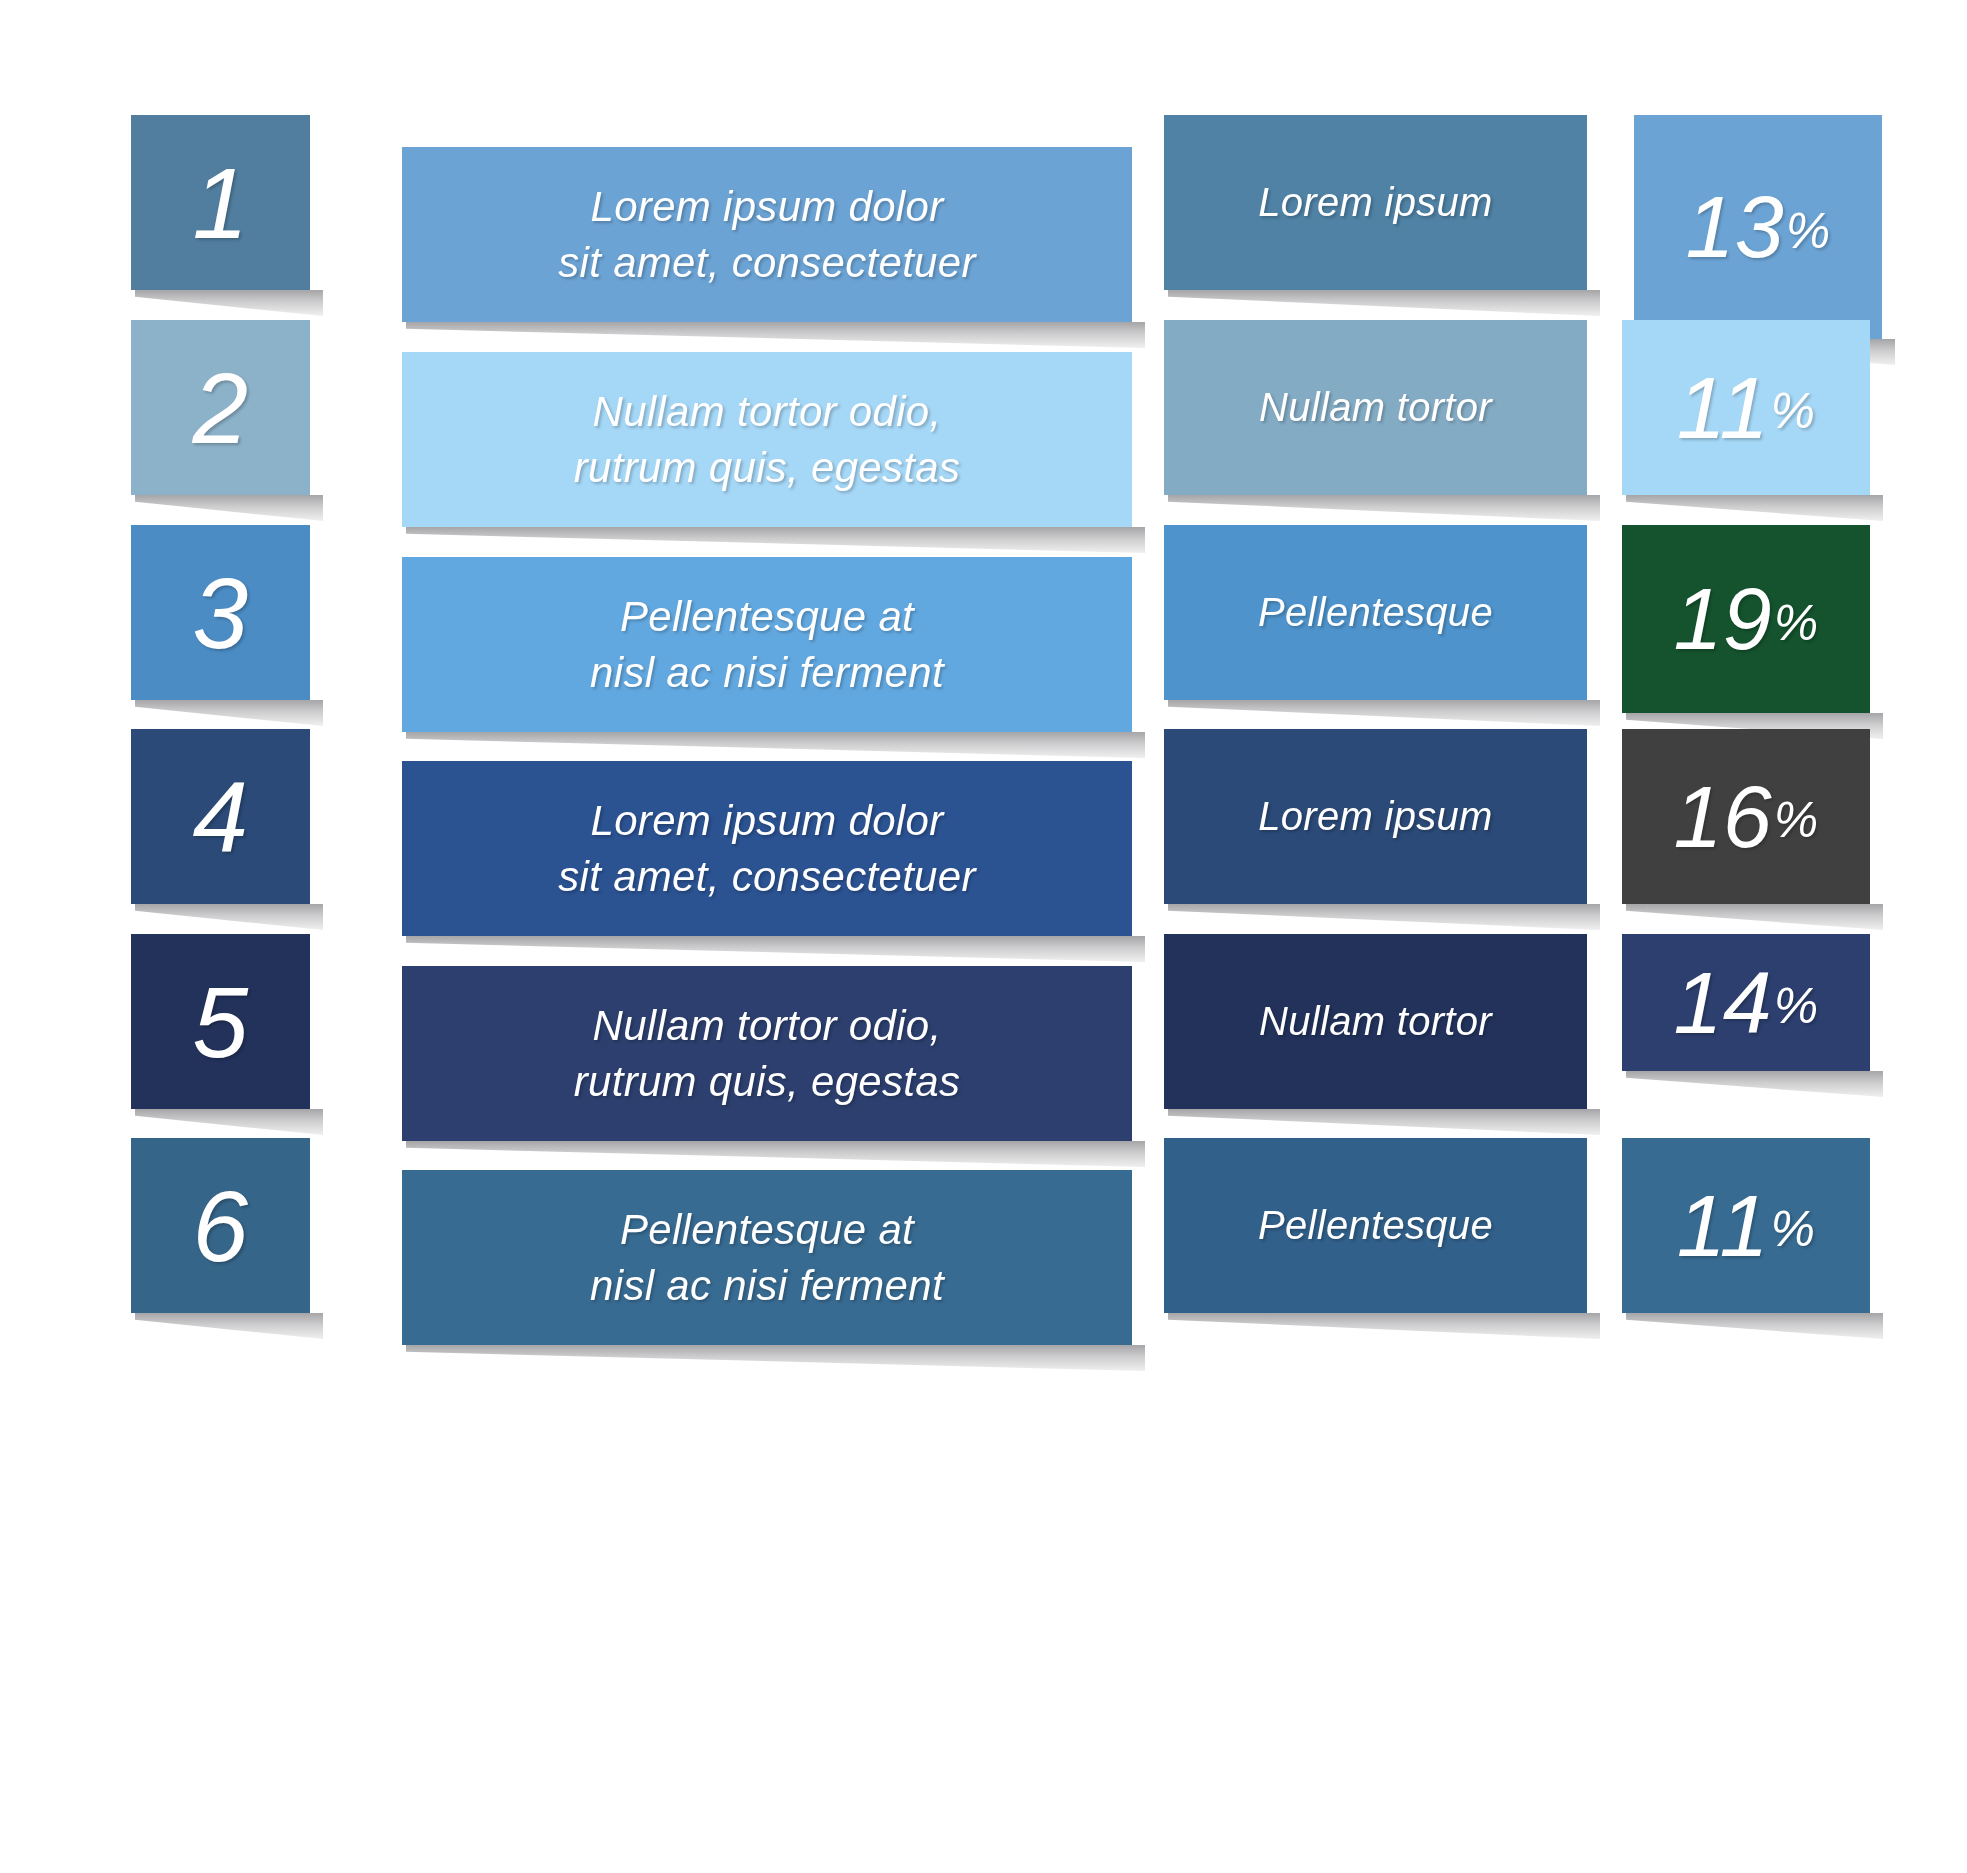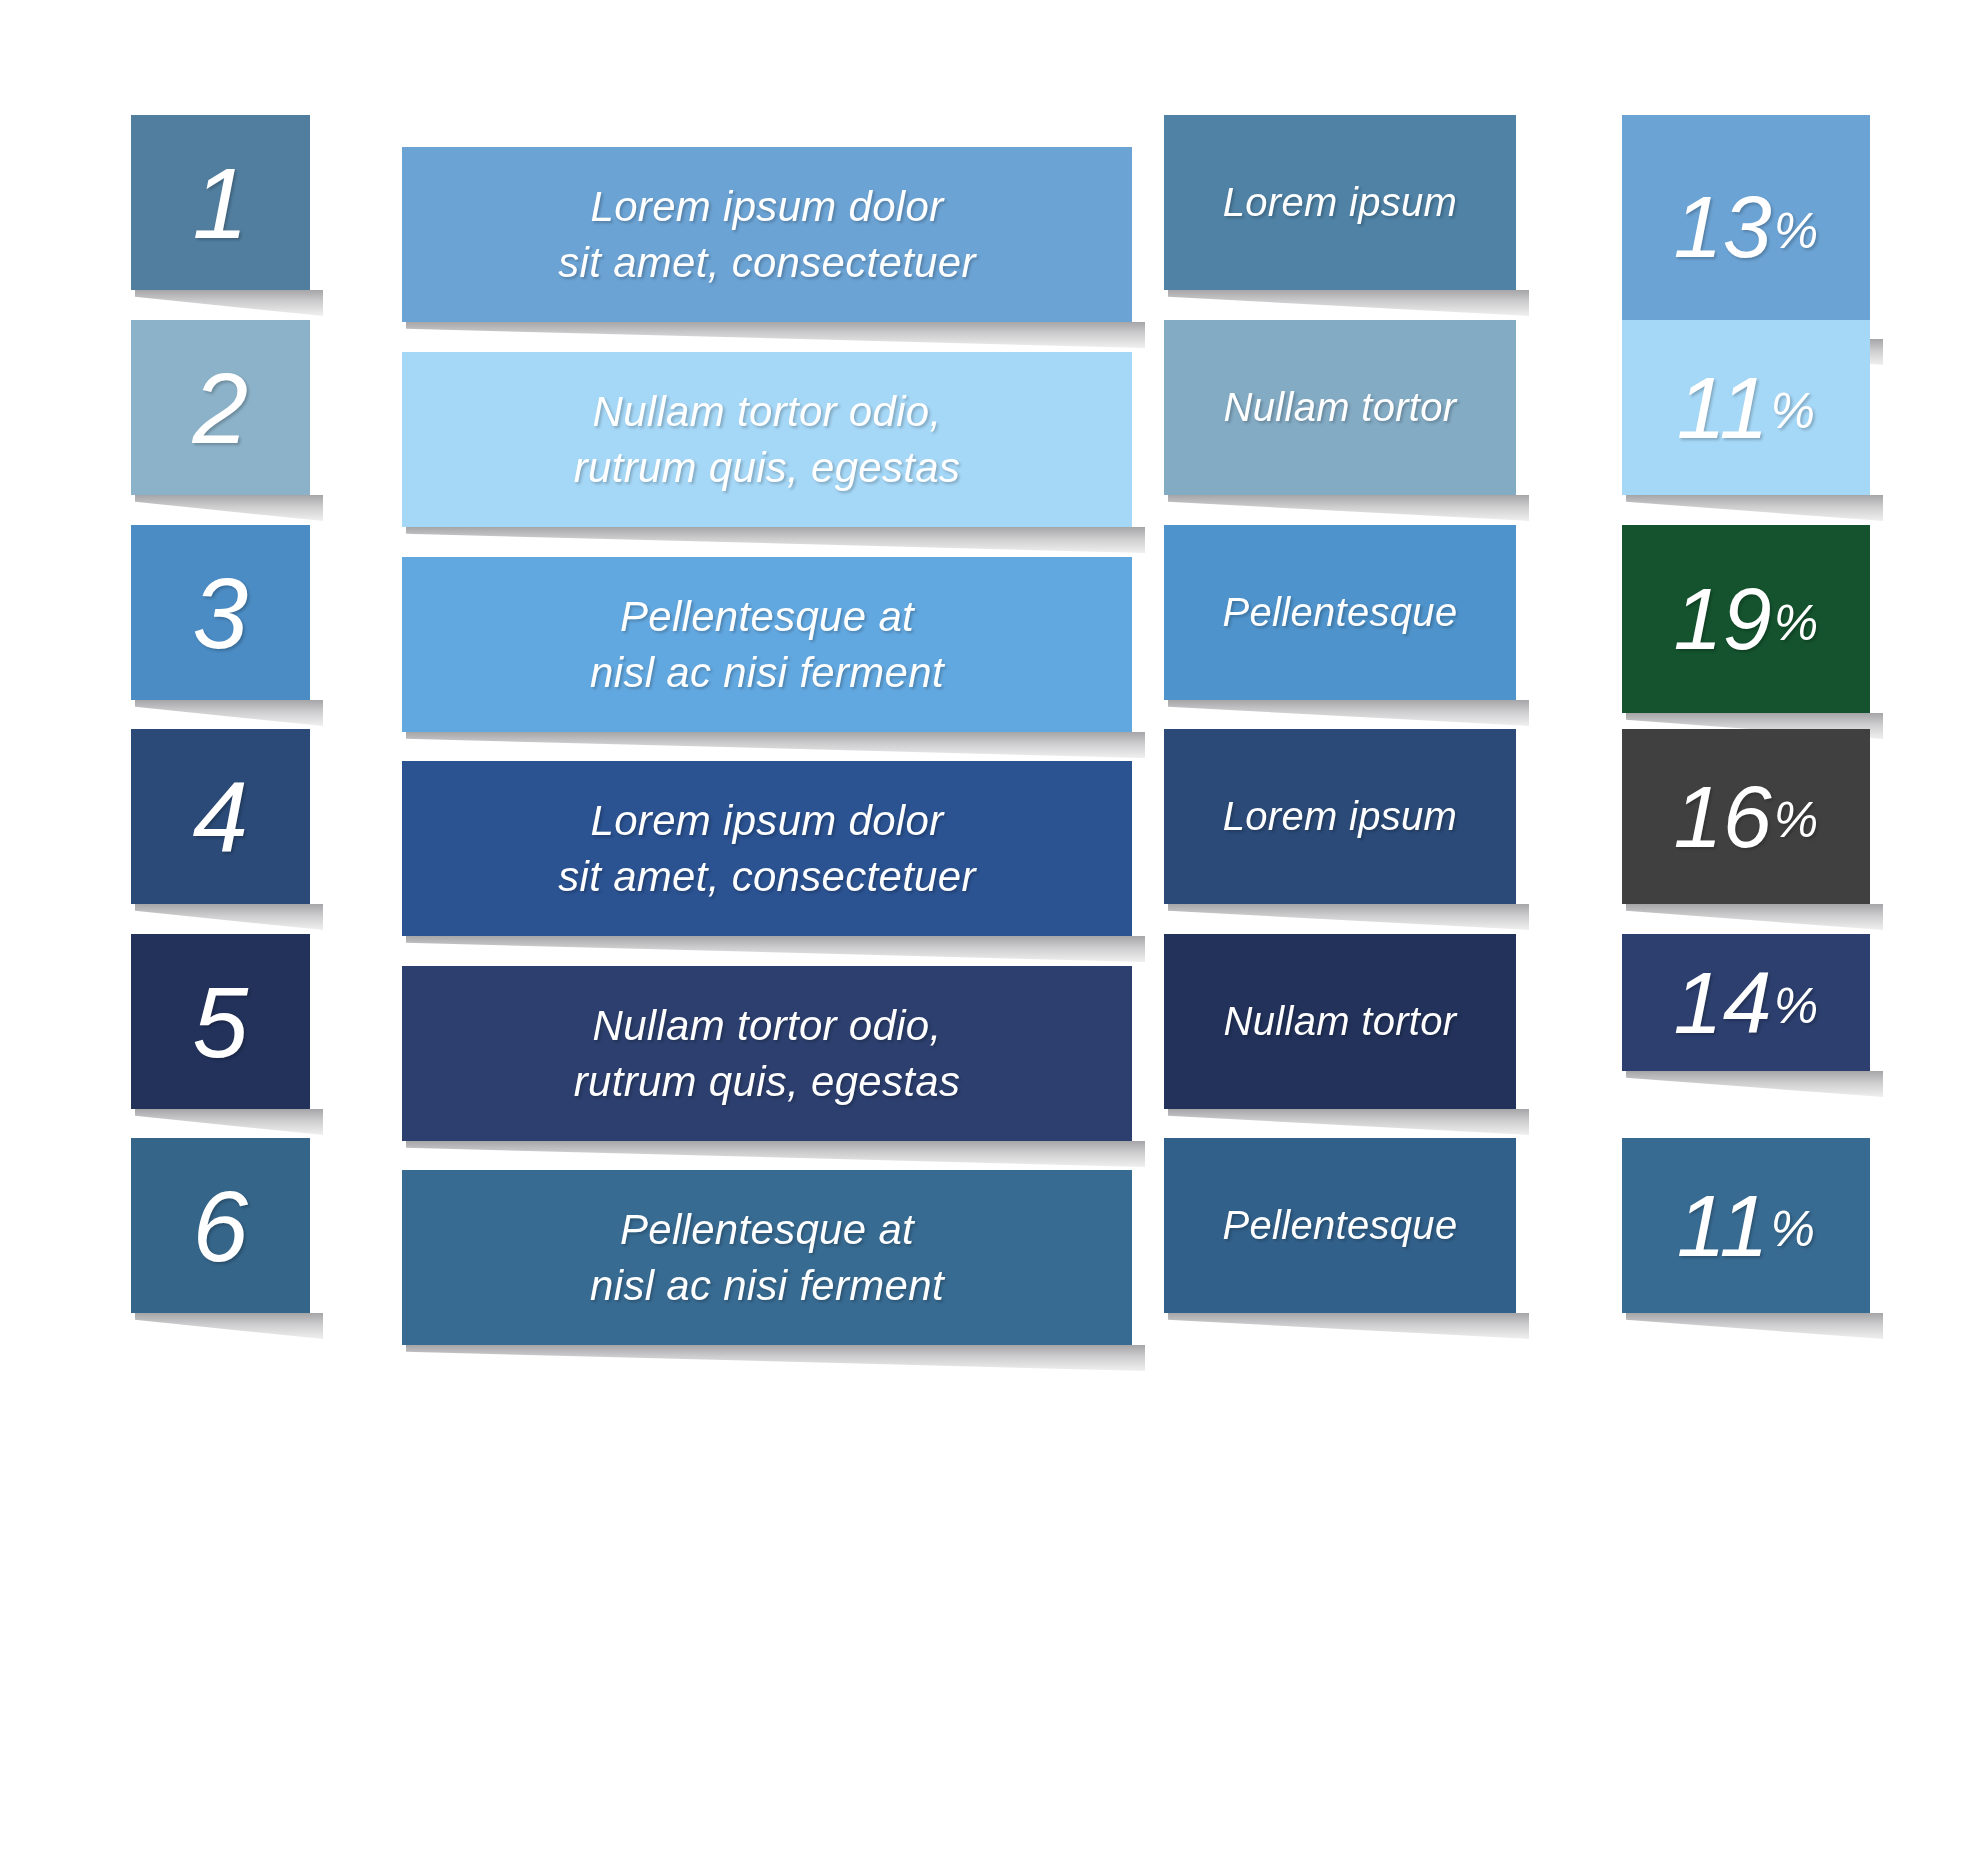--- a/index.html
+++ b/index.html
@@ -64,21 +64,21 @@
     left:402px; width:730px;
     justify-content:center;
     text-align:center;
     font-size:42px;
     line-height:1.32;
     padding:0 27px;
     margin-top:32px;
   }
   .t-desc span{display:block;white-space:pre-line;}
   .t-label{
-    left:1164px; width:352px;
+    left:1164px; width:423px;
     justify-content:center;
     text-align:center;
     font-size:40px;
     padding:0 33px;
   }
   .t-pct{
     left:1622px; width:248px;
     justify-content:center;
     align-items:center;
     font-size:88px;
@@ -99,21 +99,21 @@
       <div class="tile t-num" style="height: 175px; background: rgb(81, 126, 159);">
         <span>1</span>
       </div>
       <div class="tile t-desc" style="height: 175px; background: rgb(107, 163, 212);">
         <span>Lorem ipsum dolor
 sit amet, consectetuer</span>
       </div>
       <div class="tile t-label" style="height: 175px; background: rgb(79, 130, 165);">
         <span>Lorem ipsum</span>
       </div>
-      <div class="tile t-pct" style="height: 224px; background: rgb(107, 163, 212);">
+      <div class="tile t-pct" style="height: 224px; background: rgb(107, 163, 212); margin-left: 12px;">
         <span>13</span>
         <span class="pct-sign">%</span>
       </div>
     </div>
     <div class="row" style="top: 320px; height: 175px;">
       <div class="tile t-num" style="height: 175px; background: rgb(140, 178, 201);">
         <span>2</span>
       </div>
       <div class="tile t-desc" style="height: 175px; background: rgb(165, 215, 246);">
         <span>Nullam tortor odio,

